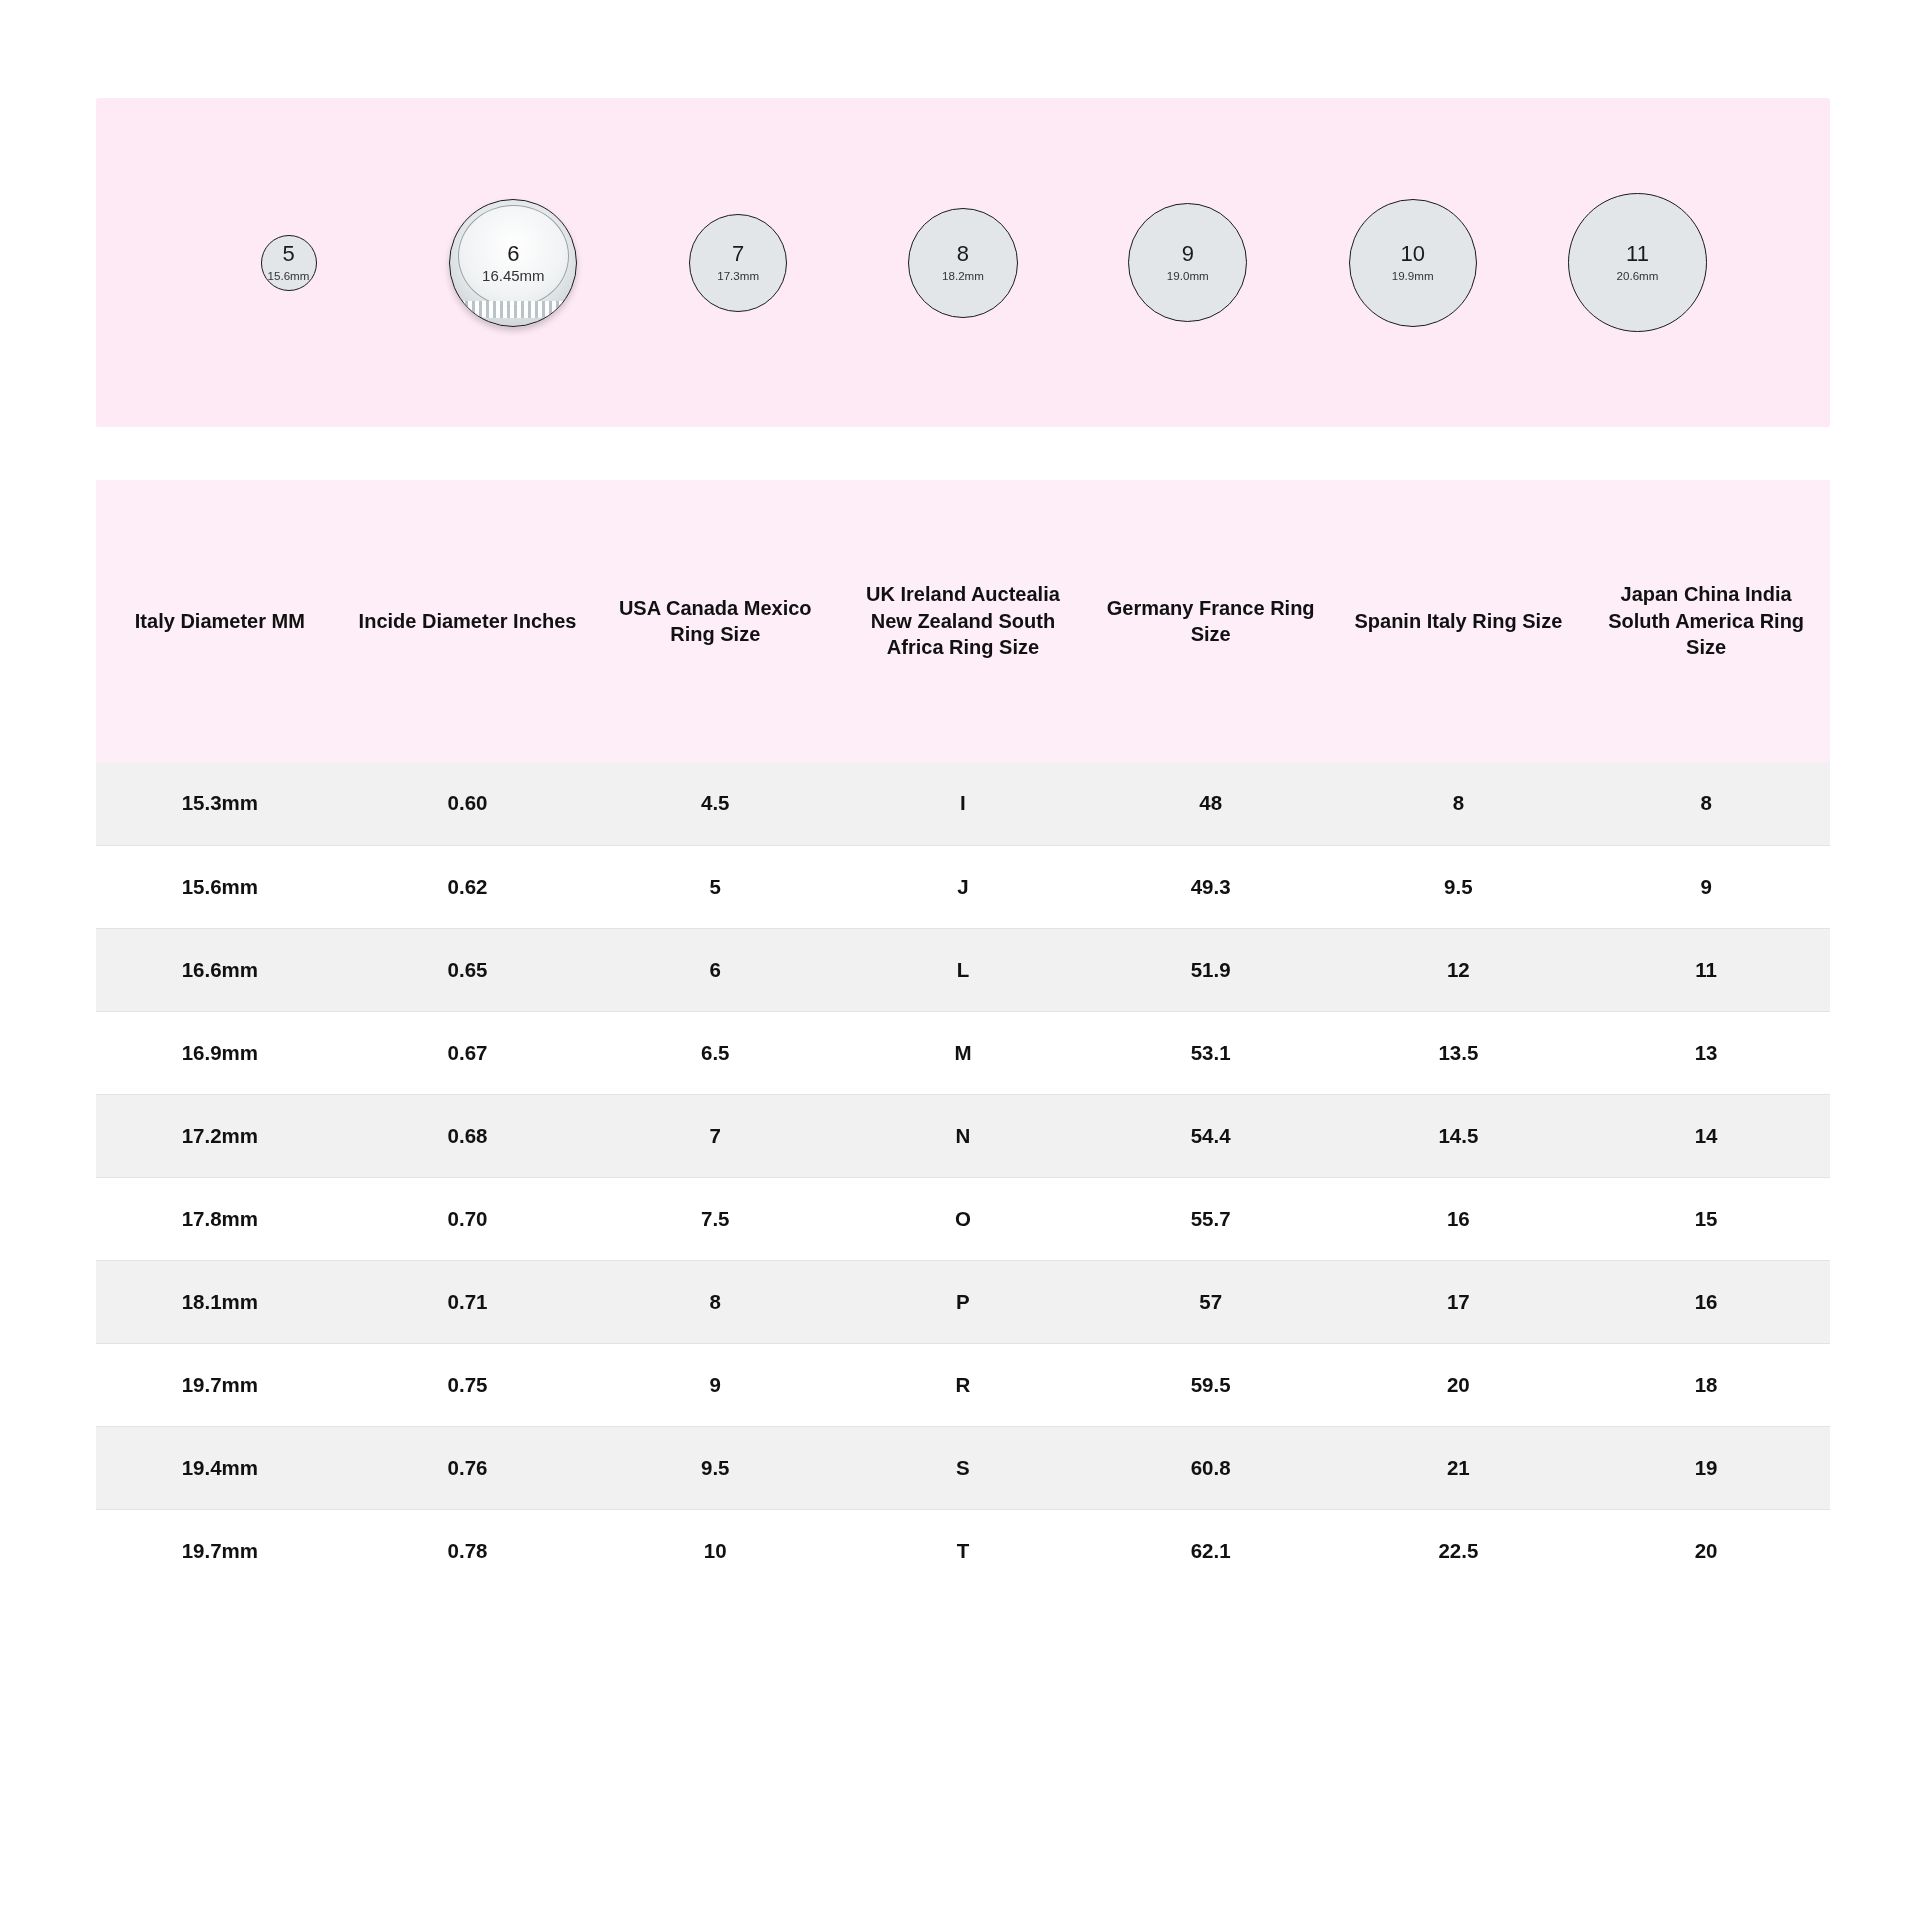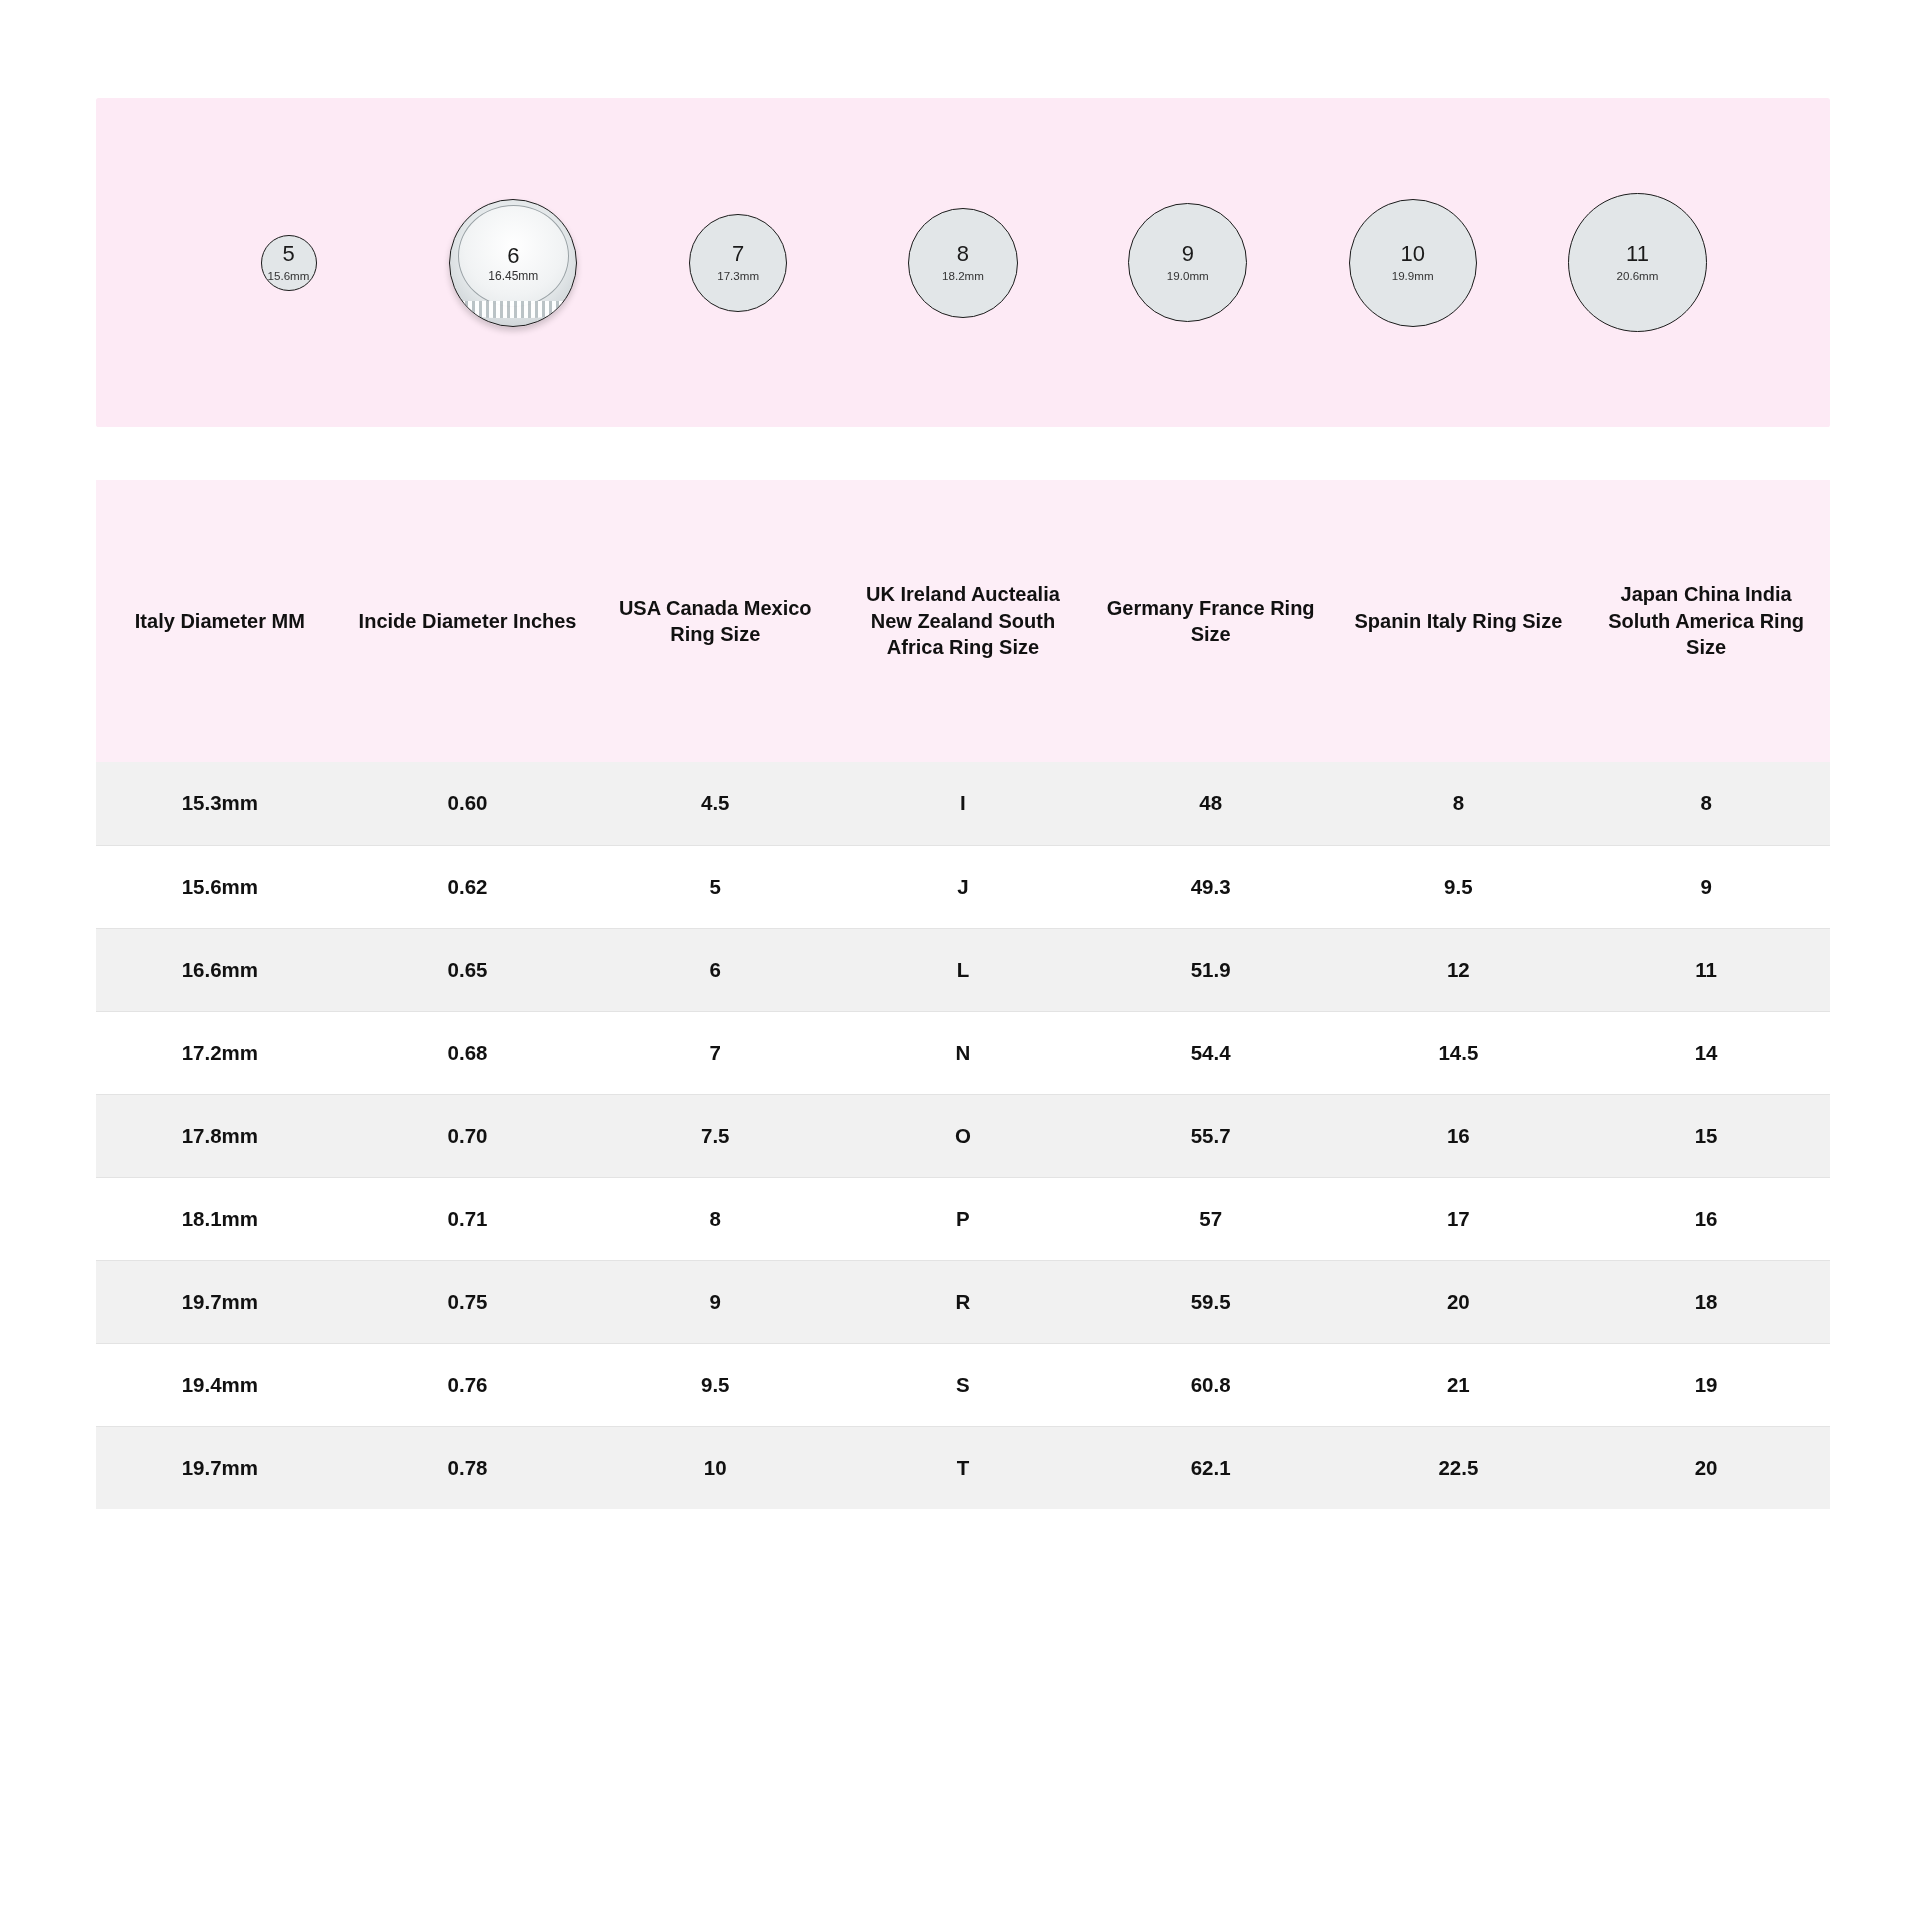--- a/index.html
+++ b/index.html
@@ -117,21 +117,21 @@
       repeating-linear-gradient(90deg, #ffffff 0 3.9px, #b9c1c5 3.9px 7px),
       linear-gradient(#dfe5e8, #aab2b6);
     opacity: 0.95;
   }
   .ring-photo .rsize,
   .ring-photo .rmm {
     position: relative;
     z-index: 3;
   }
   .ring-photo .rsize { font-size: 22px; color: #1b1b1b; }
-  .ring-photo .rmm { font-size: 12px; color: #333333; }
+  .ring-photo .rmm { font-size: 15px; color: #333333; }
 
   
   .table-wrap {
     position: absolute;
     left: 96px;
     top: 480px;
     width: 1734px;
   }
   table.size-table {
     width: 1734px;
@@ -259,20 +259,29 @@
           <tr>
             <td>16.6mm</td>
             <td>0.65</td>
             <td>6</td>
             <td>L</td>
             <td>51.9</td>
             <td>12</td>
             <td>11</td>
           </tr>
           <tr>
+            <td>16.9mm</td>
+            <td>0.67</td>
+            <td>6.5</td>
+            <td>M</td>
+            <td>53.1</td>
+            <td>13.5</td>
+            <td>13</td>
+          </tr>
+          <tr>
             <td>17.2mm</td>
             <td>0.68</td>
             <td>7</td>
             <td>N</td>
             <td>54.4</td>
             <td>14.5</td>
             <td>14</td>
           </tr>
           <tr>
             <td>17.8mm</td>

